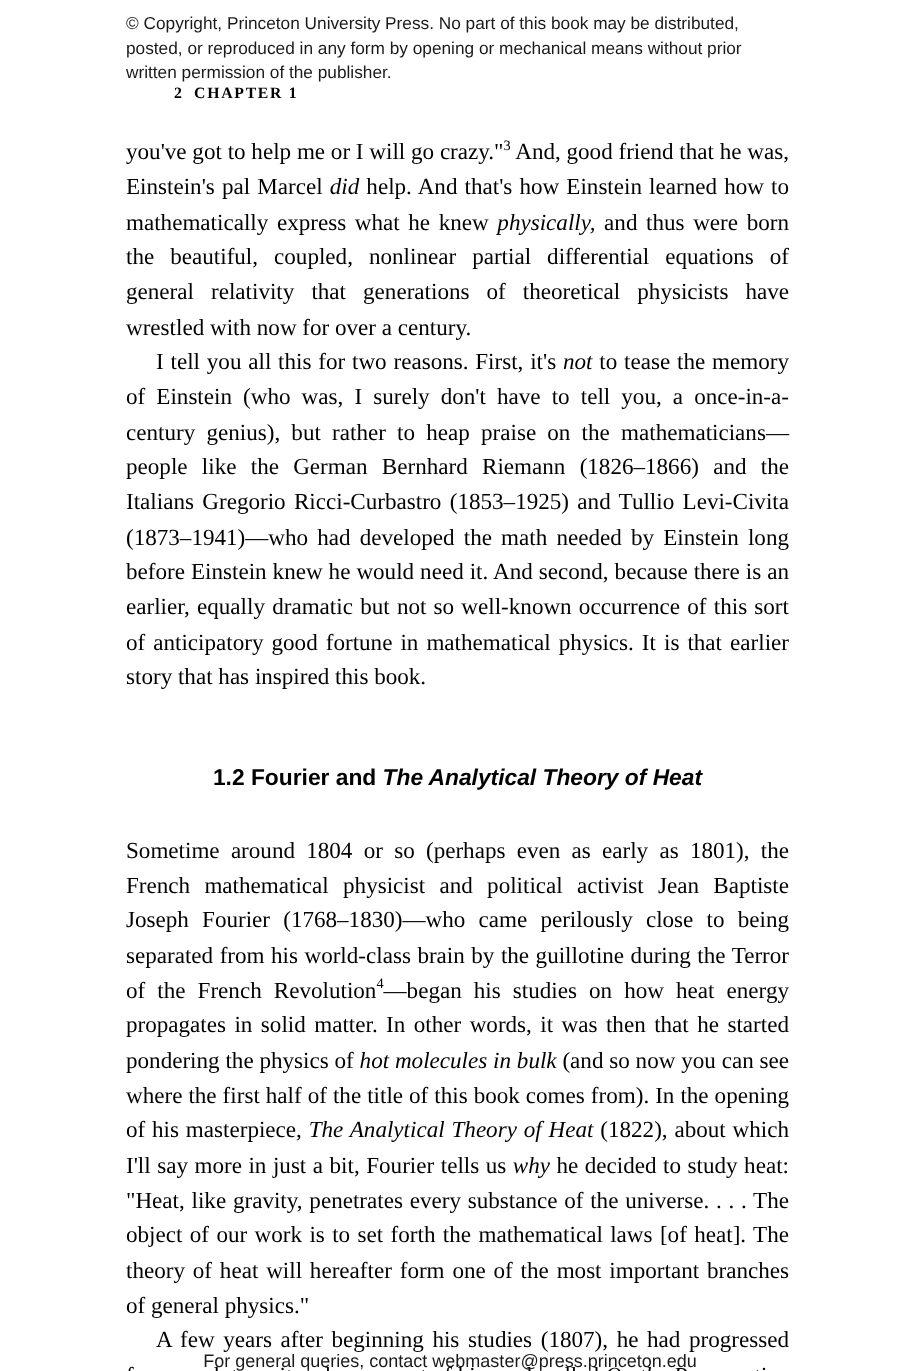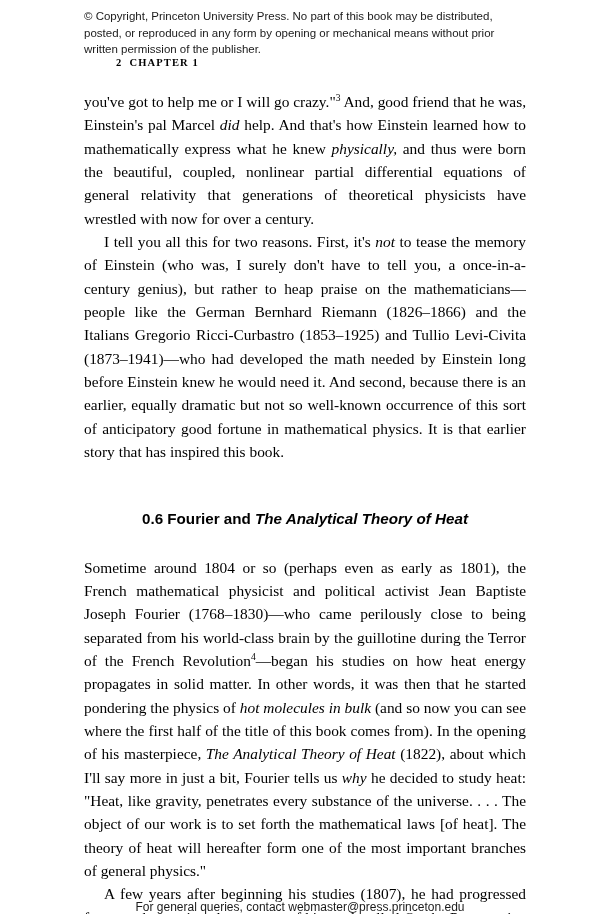--- a/index.html
+++ b/index.html
@@ -108,21 +108,21 @@
   </div>
 
   <div class="body-col">
 
     <p class="para"><span>you've got to help me or I will go crazy."</span><sup>3</sup><span> And, good friend that he was, Einstein's pal Marcel </span><i>did</i><span> help. And that's how Einstein learned how to mathematically express what he knew </span><i>physically,</i><span> and thus were born the beautiful, coupled, nonlinear partial differential equations of general relativity that generations of theoretical physicists have wrestled with now for over a century.</span></p>
 
     <p class="para indent"><span>I tell you all this for two reasons. First, it's </span><i>not</i><span> to tease the memory of Einstein (who was, I surely don't have to tell you, a once-in-a-century genius), but rather to heap praise on the mathematicians—people like the German Bernhard Riemann (1826–1866) and the Italians Gregorio Ricci-Curbastro (1853–1925) and Tullio Levi-Civita (1873–1941)—who had developed the math needed by Einstein long before Einstein knew he would need it. And second, because there is an earlier, equally dramatic but not so well-known occurrence of this sort of anticipatory good fortune in mathematical physics. It is that earlier story that has inspired this book.</span></p>
 
     <div class="gap-before-head"></div>
 
-    <h2 class="sec-head"><span>0.6 Fourier and </span><span class="title-ital">The Analytical Theory of Heat</span></h2>
+    <h2 class="sec-head"><span>1.2 Fourier and </span><span class="title-ital">The Analytical Theory of Heat</span></h2>
 
     <div class="gap-after-head"></div>
 
     <p class="para"><span>Sometime around 1804 or so (perhaps even as early as 1801), the French mathematical physicist and political activist Jean Baptiste Joseph Fourier (1768–1830)—who came perilously close to being separated from his world-class brain by the guillotine during the Terror of the French Revolution</span><sup>4</sup><span>—began his studies on how heat energy propagates in solid matter. In other words, it was then that he started pondering the physics of </span><i>hot molecules in bulk</i><span> (and so now you can see where the first half of the title of this book comes from). In the opening of his masterpiece, </span><i>The Analytical Theory of Heat</i><span> (1822), about which I'll say more in just a bit, Fourier tells us </span><i>why</i><span> he decided to study heat: "Heat, like gravity, penetrates every substance of the universe. . . . The object of our work is to set forth the mathematical laws [of heat]. The theory of heat will hereafter form one of the most important branches of general physics."</span></p>
 
     <p class="para indent"><span>A few years after beginning his studies (1807), he had progressed far enough to write a long report of his work called </span><i>On the Propagation of Heat in Solid Bodies</i></p>
 
   </div>
 
   <div class="footer">For general queries, contact webmaster@press.princeton.edu</div>

